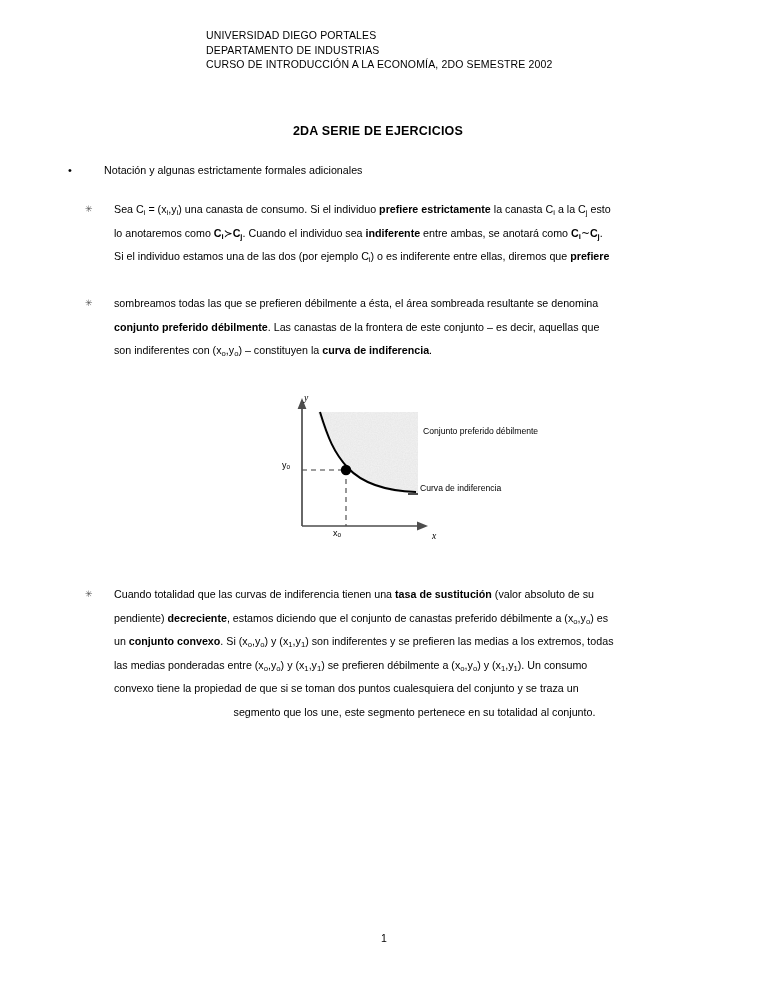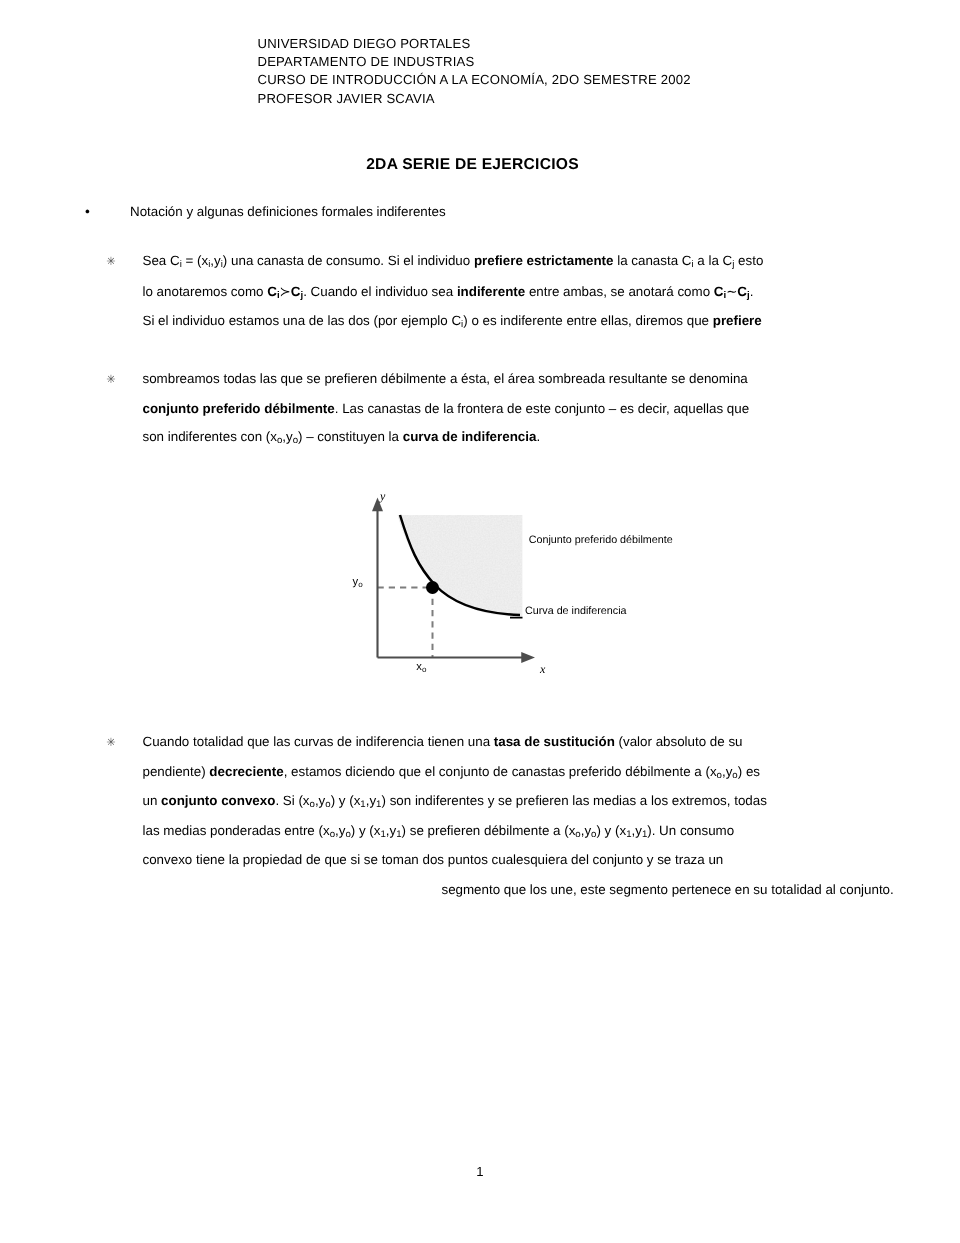--- a/index.html
+++ b/index.html
@@ -140,28 +140,27 @@
 </style>
 </head>
 <body>
 
 <div class="page">
 
   <div class="letterhead">
     <div>UNIVERSIDAD DIEGO PORTALES</div>
     <div>DEPARTAMENTO DE INDUSTRIAS</div>
     <div>CURSO DE INTRODUCCIÓN A LA ECONOMÍA, 2DO SEMESTRE 2002</div>
-    <div>PROFESOR JAVIER SCAVIA</div>
   </div>
 
   <div class="doc-title">2DA SERIE DE EJERCICIOS</div>
 
   <div class="bullet-l1" style="top:162px;">
     <span class="marker">•</span>
-    <span class="btext">Notación y algunas definiciones formales indiferentes</span>
+    <span class="btext">Notación y algunas estrictamente formales adicionales</span>
   </div>
 
   <div class="bullet-l2" style="top:198px;">
     <span class="marker">✳</span>
     <span class="btext">
       <span><span>Sea C</span><sub>i</sub><span> = (x</span><sub>i</sub><span>,y</span><sub>i</sub><span>) una canasta de consumo. Si el individuo </span><b>prefiere estrictamente</b><span> la canasta C</span><sub>i</sub><span> a la C</span><sub>j</sub><span> esto</span></span>
       <span><span>lo anotaremos como </span><b><span>C</span><sub>i</sub></b><span class="rel">≻</span><b><span>C</span><sub>j</sub></b><span>. Cuando el individuo sea </span><b>indiferente</b><span> entre ambas, se anotará como </span><b><span>C</span><sub>i</sub></b><span class="rel">~</span><b><span>C</span><sub>j</sub></b><span>.</span></span>
       <span><span>Si el individuo estamos una de las dos (por ejemplo C</span><sub>i</sub><span>) o es indiferente entre ellas, diremos que </span><b>prefiere</b></span>
     </span>
   </div>
@@ -223,19 +222,19 @@
   </div>
 
   <div class="bullet-l2" style="top:583px;">
     <span class="marker">✳</span>
     <span class="btext">
       <span><span>Cuando totalidad que las curvas de indiferencia tienen una </span><b>tasa de sustitución</b><span> (valor absoluto de su</span></span>
       <span><span>pendiente) </span><b>decreciente</b><span>, estamos diciendo que el conjunto de canastas preferido débilmente a (x</span><sub>o</sub><span>,y</span><sub>o</sub><span>)  es</span></span>
       <span><span>un </span><b>conjunto convexo</b><span>. Si (x</span><sub>o</sub><span>,y</span><sub>o</sub><span>) y (x</span><sub>1</sub><span>,y</span><sub>1</sub><span>) son indiferentes y se prefieren las medias a los extremos, todas</span></span>
       <span><span>las medias ponderadas entre (x</span><sub>o</sub><span>,y</span><sub>o</sub><span>) y (x</span><sub>1</sub><span>,y</span><sub>1</sub><span>) se prefieren débilmente a (x</span><sub>o</sub><span>,y</span><sub>o</sub><span>) y (x</span><sub>1</sub><span>,y</span><sub>1</sub><span>). Un consumo</span></span>
       <span>convexo tiene la propiedad de que si se toman dos puntos cualesquiera del conjunto y se traza un</span>
-      <span style="text-align:right;">segmento que los une, este segmento pertenece en su totalidad al conjunto.</span>
+      <span style="text-align:center;">segmento que los une, este segmento pertenece en su totalidad al conjunto.</span>
     </span>
   </div>
 
   <div class="page-number">1</div>
 
 </div>
 
 </body></html>

